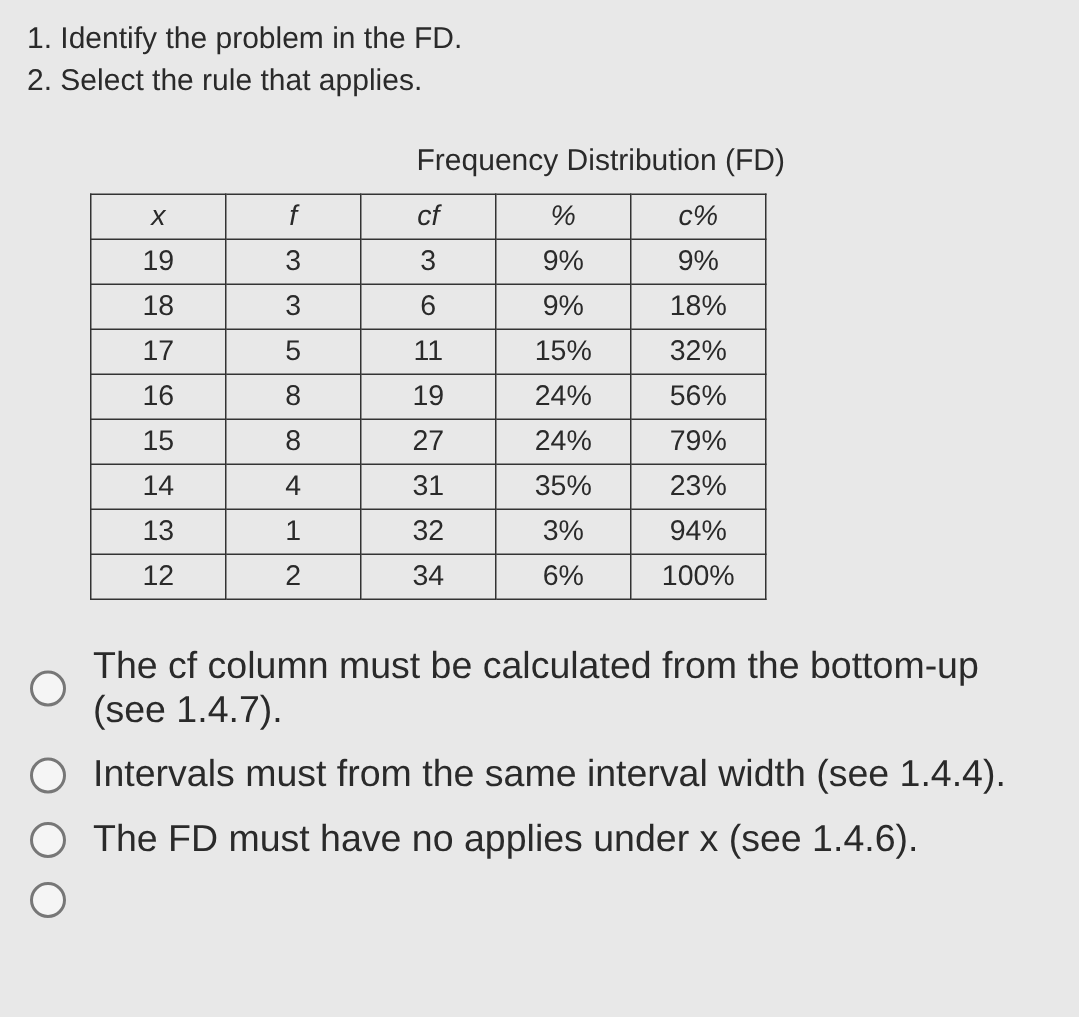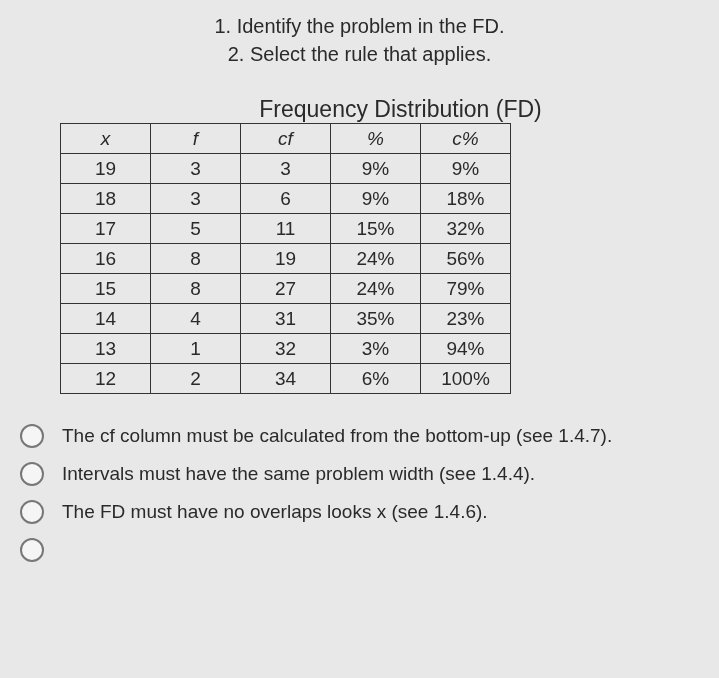--- a/index.html
+++ b/index.html
@@ -9,30 +9,29 @@
       background: #e8e8e8;
       font-family: Arial, sans-serif;
       color: #2a2a2a;
       padding: 12px 18px;
       position: relative;
     }
     .instructions {
       font-size: 20px;
       line-height: 1.4;
       margin-bottom: 28px;
-      text-align: center;
     }
     .table-wrap {
       margin-left: 42px;
       margin-bottom: 30px;
     }
     .table-title {
-      font-size: 23px;
+      font-size: 20px;
       text-align: center;
-      margin-bottom: 0;
+      margin-bottom: 10px;
       padding-left: 40px;
     }
     table {
       border-collapse: collapse;
       background: #e8e8e8;
     }
     td {
       border: 1.5px solid #333;
       padding: 2px 10px;
       font-size: 19px;
@@ -44,21 +43,21 @@
       font-style: italic;
       font-weight: normal;
     }
     .options {
       padding-left: 2px;
     }
     .option {
       display: flex;
       align-items: center;
       margin-bottom: 14px;
-      font-size: 19px;
+      font-size: 25px;
     }
     .radio {
       width: 24px;
       height: 24px;
       border: 2px solid #777;
       border-radius: 50%;
       margin-right: 18px;
       flex-shrink: 0;
       background: #f5f5f5;
     }
@@ -142,22 +141,22 @@
     </table>
 </div>
 
 <div class="options">
   <div class="option">
     <div class="radio"></div>
     <span>The cf column must be calculated from the bottom-up (see 1.4.7).</span>
   </div>
   <div class="option">
     <div class="radio"></div>
-    <span>Intervals must have the same problem width (see 1.4.4).</span>
+    <span>Intervals must from the same interval width (see 1.4.4).</span>
   </div>
   <div class="option">
     <div class="radio"></div>
-    <span>The FD must have no overlaps looks x (see 1.4.6).</span>
+    <span>The FD must have no applies under x (see 1.4.6).</span>
   </div>
   <div class="option">
     <div class="radio"></div>
   </div>
 </div>
 
 </body></html>

